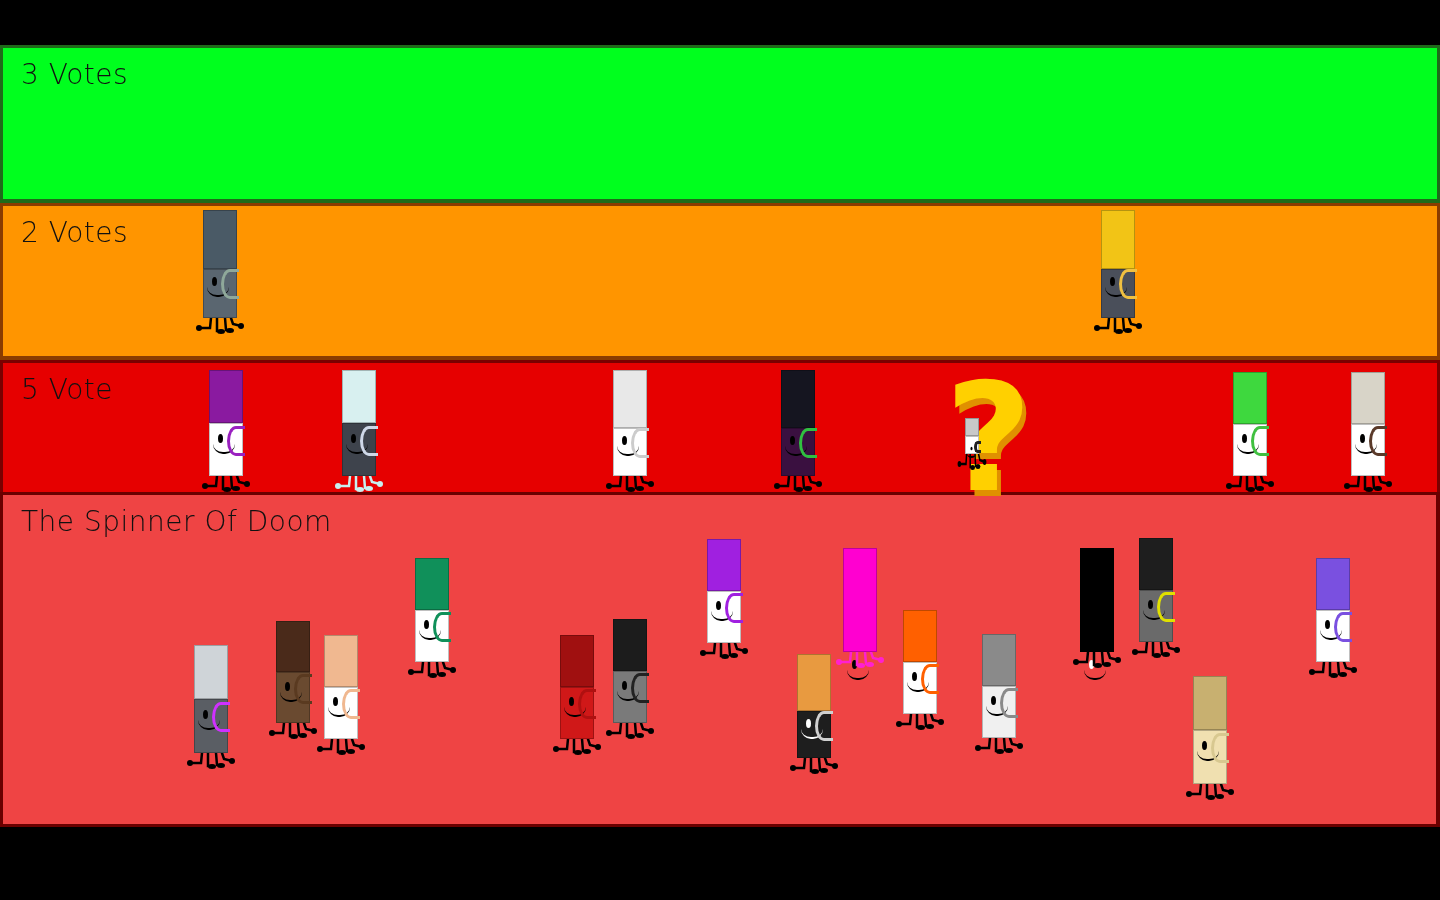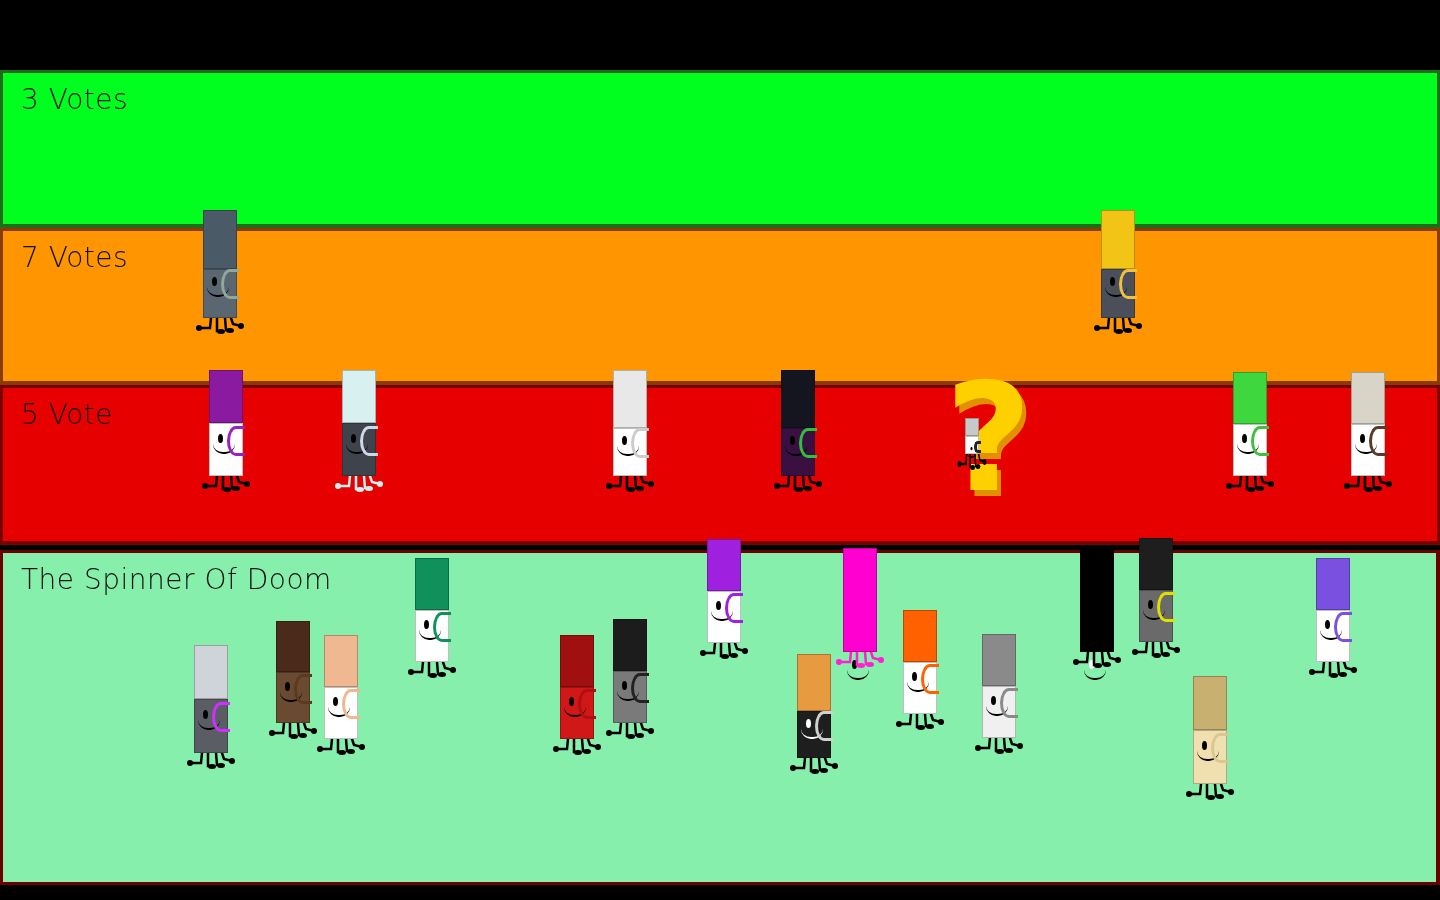--- a/index.html
+++ b/index.html
@@ -1,43 +1,43 @@
 <!DOCTYPE html>
 <html><head>
 <meta charset="utf-8">
 <style>
   html, body { margin:0; padding:0; }
   body { width:1440px; height:900px; background:#000; position:relative; overflow:hidden; font-family:"DejaVu Sans", sans-serif; }
-  .row { position:absolute; left:0; width:1440px; box-sizing:border-box;margin-top:25px; }
+  .row { position:absolute; left:0; width:1440px; box-sizing:border-box; }
   .row-label { position:absolute; left:18px; top:10px; font-size:28px; color:#111; letter-spacing:0.5px; font-family:"DejaVu Sans", sans-serif; font-weight:300; }
   .char { position:absolute; }
   .cap { position:absolute; left:0; top:0; width:100%; box-sizing:border-box; border:1px solid rgba(0,0,0,0.25); }
   .body { position:absolute; left:0; width:100%; box-sizing:border-box; border:1px solid rgba(0,0,0,0.25); }
   .eye { position:absolute; width:5px; height:9px; background:#000; border-radius:50%; }
   .mouth { position:absolute; width:22px; height:8px; border-bottom:2px solid #000; border-radius:0 0 12px 12px; }
   .ring { position:absolute; width:18px; height:30px; border-radius:50% 0 0 50%; border:3px solid; border-right:none; box-sizing:border-box; }
   .legs { position:absolute; left:-8px; width:calc(100% + 16px); height:16px; }
   .legs svg { width:100%; height:100%; }
 </style>
 </head>
 <body>
 
 <div class="row" id="tier0" style="top:45px; height:158px; background:#00ff1e; border:3px solid #1f6b1a; border-bottom-width:4px;">
   <div class="row-label">3 Votes</div>
 </div>
 
 <div class="row" id="tier1" style="top:203px; height:157px; background:#ff9500; border:3px solid #8a3c00; border-bottom-width:4px;">
-  <div class="row-label">7 Votes</div>
+  <div class="row-label">2 Votes</div>
 </div>
 
 <div class="row" id="tier2" style="top:360px; height:160px; background:#e60000; border:3px solid #7a0000; border-bottom-width:4px;">
   <div class="row-label">5 Vote</div>
 </div>
 
-<div class="row" id="tier3" style="top:525px; height:335px; background:#86efac; border:3px solid #6a0000; border-right-width:4px;">
+<div class="row" id="tier3" style="top:492px; height:335px; background:#ef4444; border:3px solid #6a0000; border-right-width:4px;">
   <div class="row-label">The Spinner Of Doom</div>
 </div>
 
 <div id="chars">
     <div class="char" style="left: 203px; top: 210px; width: 34px; height: 124px;">
       <div class="cap" style="height: 59px; background: rgb(74, 90, 102);"></div>
       <div class="body" style="top: 59px; height: 49px; background: rgb(90, 102, 112);"></div>
       <div class="eye" style="left: 9px; top: 67px; transform: scale(1); background: rgb(0, 0, 0);"></div>
       <div class="mouth" style="left: 4px; top: 77px; width: 22px; border-bottom-color: rgb(0, 0, 0);"></div>
       <div class="ring" style="right: -2px; top: 59px; width: 18px; height: 30px; border-color: rgb(143, 168, 154);"></div>

